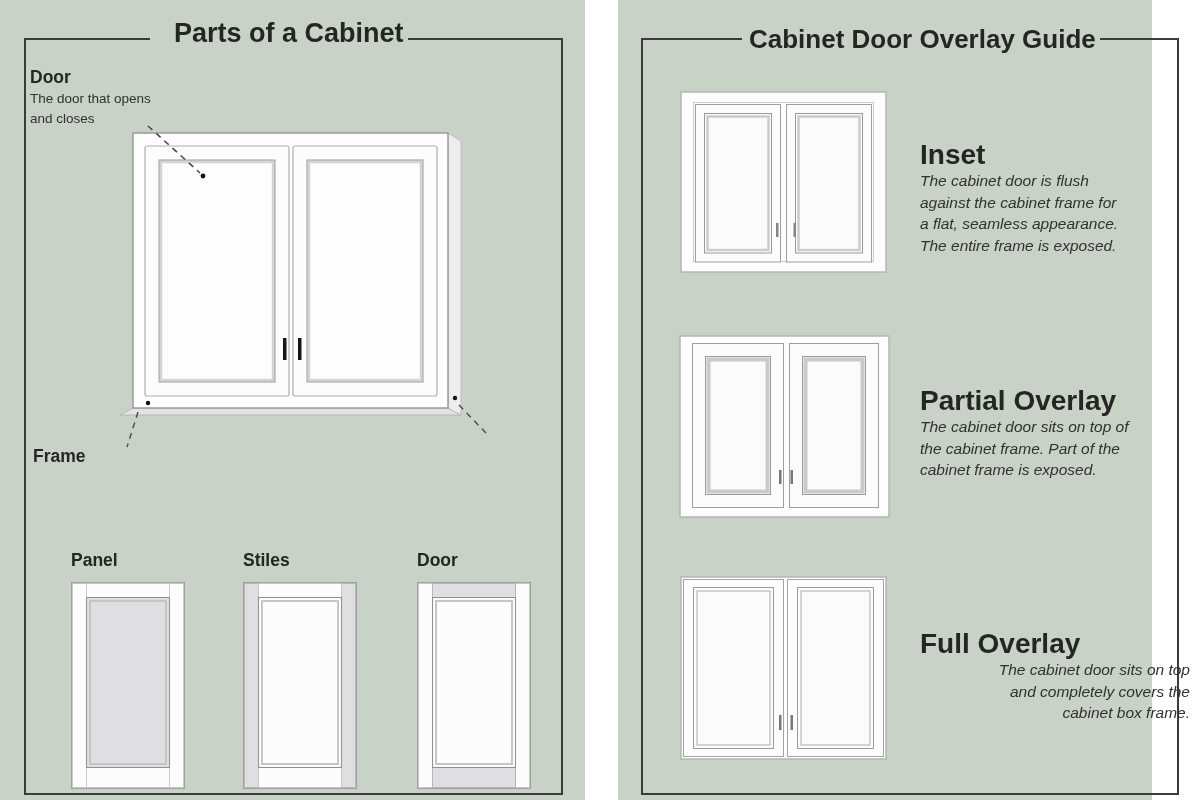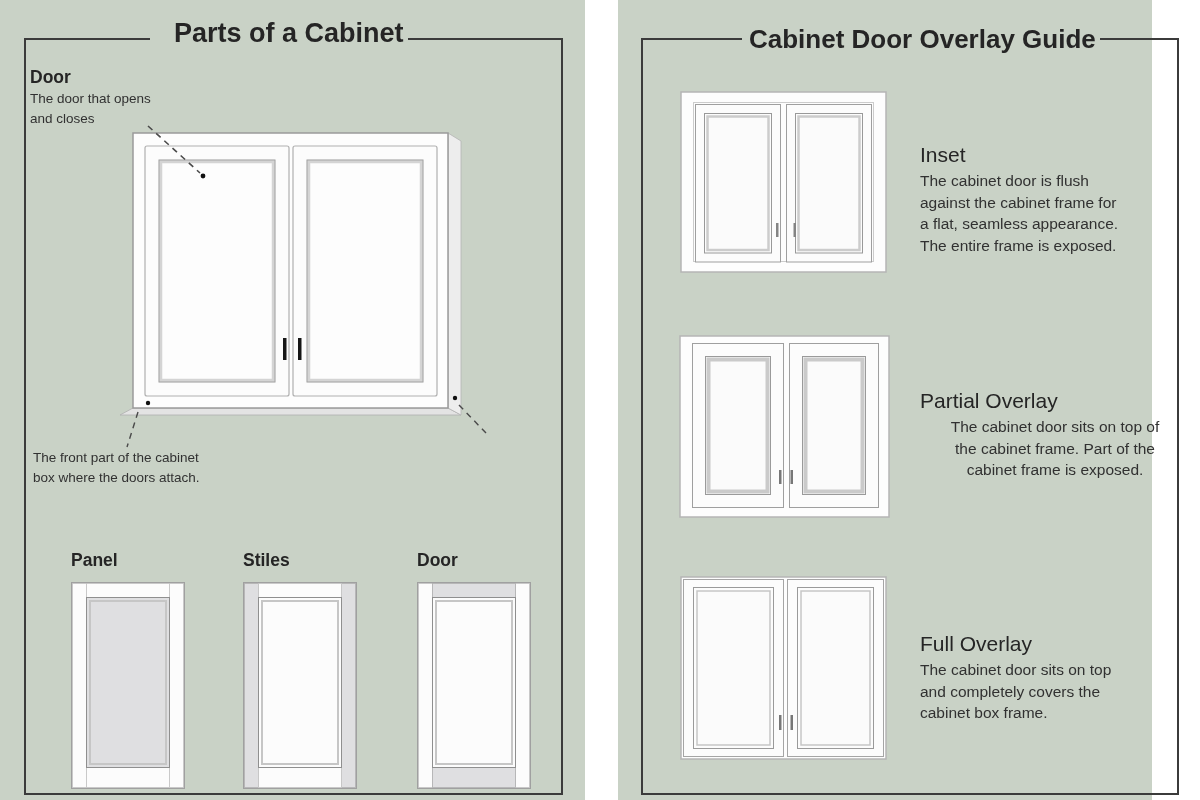--- a/index.html
+++ b/index.html
@@ -21,24 +21,24 @@
   .panel-title{position:absolute;background:var(--green);color:var(--head);
     font-weight:bold;white-space:nowrap;line-height:1.15;}
   .title-left{left:150px;top:18px;font-size:27px;padding:0 4px 0 24px;}
   .title-right{left:124px;top:25px;font-size:26px;padding:0 4px 0 7px;}
   .callout{position:absolute;text-align:left;}
   .callout h3{font-size:17.5px;font-weight:bold;color:var(--head);line-height:20px;}
   .callout p{font-size:13.5px;color:var(--body);line-height:20px;white-space:pre-line;margin-top:2px;}
   .part-label{position:absolute;font-size:17.5px;font-weight:bold;
     color:var(--head);}
   .svgabs{position:absolute;display:block;}
-  .section-head{position:absolute;left:302px;width:270px;font-size:21px;
-    font-weight:normal;color:var(--head);line-height:26px;}
+  .section-head{position:absolute;left:302px;width:270px;font-size:28px;
+    font-weight:bold;color:var(--head);line-height:26px;}
   .section-body{position:absolute;left:302px;width:270px;font-size:15.5px;
-    color:var(--body);line-height:21.5px;white-space:pre-line;}
+    color:var(--body);line-height:21.5px;white-space:pre-line;font-style:italic;}
 </style>
 </head>
 <body>
 
 <div class="stage">
 
   <div class="panel panel-left">
     <div class="frame-rect fl"></div>
     <div class="panel-title title-left">Parts of a Cabinet</div>
 
@@ -71,22 +71,21 @@
       <circle cx="103" cy="76" r="2.4" fill="#111"></circle>
 
       <circle cx="48" cy="303" r="2.2" fill="#111"></circle>
       <line x1="38" y1="312" x2="27" y2="347" stroke="#4a4a4a" stroke-width="1.4" stroke-dasharray="6 5"></line>
 
       <circle cx="355" cy="298" r="2.2" fill="#111"></circle>
       <line x1="359" y1="305" x2="386" y2="333" stroke="#4a4a4a" stroke-width="1.4" stroke-dasharray="6 5"></line>
     </svg>
 
     <div class="callout" style="left:33px;top:446px;width:202px;">
-      <p>The front part of the cabinet
-box where the doors attach.</p>
+      <h3>Frame</h3>
     </div>
 
 
     <div class="part-label" style="left:71px;top:550px;width:114px;">Panel</div>
     <div class="part-label" style="left:243px;top:550px;width:114px;">Stiles</div>
     <div class="part-label" style="left:417px;top:550px;width:114px;">Door</div>
 
     <svg class="svgabs" style="left:71px;top:582px;" width="114" height="207" viewBox="0 0 114 207">
       <rect x="0.75" y="0.75" width="112.5" height="205.5" fill="#fbfbfb" stroke="#a0a0a0" stroke-width="1.5"></rect>
       <rect x="1.5" y="1.5" width="14" height="204" fill="#fcfcfc" stroke="#c2c2c2" stroke-width="0.8"></rect>
@@ -159,23 +158,23 @@
       <rect x="110.5" y="139" width="2.5" height="15" fill="#777777"></rect>
     </svg>
 
     <div class="section-head" style="top:142px;">Inset</div>
     <div class="section-body" style="top:170px;">The cabinet door is flush
 against the cabinet frame for
 a flat, seamless appearance.
 The entire frame is exposed.</div>
 
     <div class="section-head" style="top:388px;">Partial Overlay</div>
-    <div class="section-body" style="top:416px;text-align:center;">The cabinet door sits on top of
+    <div class="section-body" style="top:416px;">The cabinet door sits on top of
 the cabinet frame. Part of the
 cabinet frame is exposed.</div>
 
     <div class="section-head" style="top:631px;">Full Overlay</div>
-    <div class="section-body" style="top:659px;">The cabinet door sits on top
+    <div class="section-body" style="top:659px;text-align:right;">The cabinet door sits on top
 and completely covers the
 cabinet box frame.</div>
   </div>
 
 </div>
 
 </body></html>

